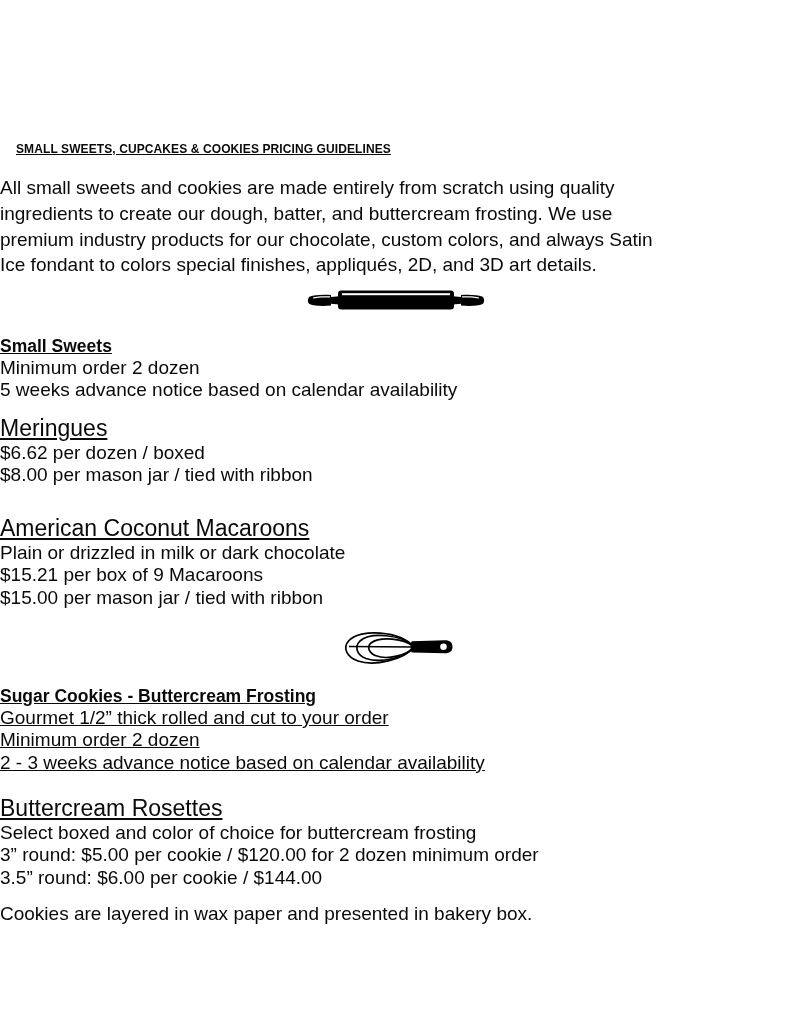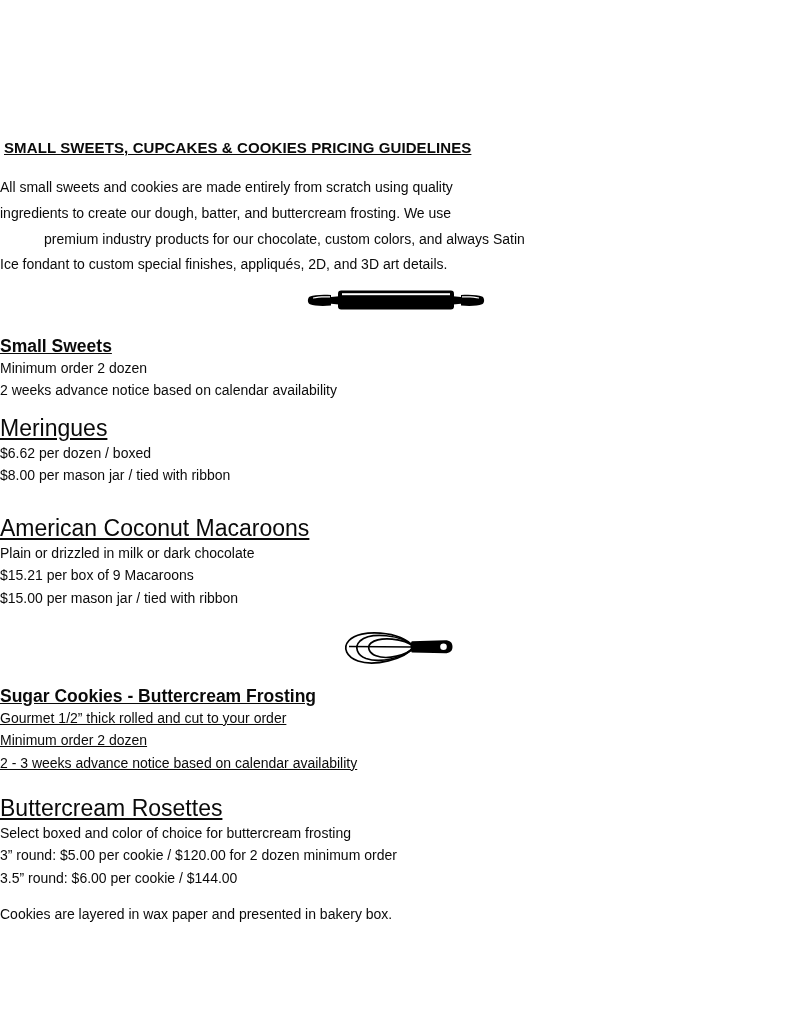--- a/index.html
+++ b/index.html
@@ -17,41 +17,41 @@
   .page {
     position: relative;
     width: 792px;
     height: 1024px;
     background: #ffffff;
     overflow: hidden;
   }
 
   
   .doc-title {
-    font-size: 15px;
+    font-size: 12px;
     font-weight: bold;
     text-decoration: underline;
     letter-spacing: 0.1px;
-    margin: 4px;
+    margin: 16px;
     padding: 0;
   }
   .section-head-bold {
     font-size: 17.5px;
     font-weight: bold;
     text-decoration: underline;
     margin: 0;
   }
   .section-head {
     font-size: 23px;
     font-weight: normal;
     text-decoration: underline;
     margin: 0;
   }
   .line {
-    font-size: 14px;
+    font-size: 19px;
     line-height: 22.3px;
     margin: 0;
     white-space: nowrap;
   }
 
   
   .pos { position: absolute; width: 792px; left: 0; }
 
   
   .art {
@@ -68,22 +68,22 @@
 
 <div class="page">
 
   <div class="pos" style="top:139px;">
     <span class="doc-title">SMALL SWEETS, CUPCAKES &amp; COOKIES PRICING GUIDELINES</span>
   </div>
 
   <div class="pos" style="top:175px;">
     <p class="line" style="line-height:25.8px;">All small sweets and cookies are made entirely from scratch using quality</p>
     <p class="line" style="line-height:25.8px;">ingredients to create our dough, batter, and buttercream frosting.  We use</p>
-    <p class="line" style="line-height:25.8px;padding-left:44px;">premium industry products for our chocolate, custom colors, and always Satin</p>
-    <p class="line" style="line-height:25.8px;">Ice fondant to custom special finishes, appliqués, 2D, and 3D art details.</p>
+    <p class="line" style="line-height:25.8px;">premium industry products for our chocolate, custom colors, and always Satin</p>
+    <p class="line" style="line-height:25.8px;">Ice fondant to colors special finishes, appliqués, 2D, and 3D art details.</p>
   </div>
 
   <div class="art" style="top:284px;">
     <svg width="180" height="32" viewBox="0 0 180 32" aria-hidden="true">
       <g fill="#000000">
 
         <path d="M4 12.5 C8 11.0 16 10.2 25 11.0 L25 21.5 C16 22.4 8 21.8 4 20.3 C1.2 19.2 1.2 13.6 4 12.5 Z"></path>
 
         <path d="M25 13.0 L33 12.2 L33 20.6 L25 19.8 Z"></path>
 
@@ -97,21 +97,21 @@
 
         <path d="M7 13.4 C11 12.4 17 11.9 24 12.3 L24 13.6 C17 13.3 11 13.7 7 14.6 Z" fill="#ffffff"></path>
         <path d="M173 13.4 C169 12.4 163 11.9 156 12.3 L156 13.6 C163 13.3 169 13.7 173 14.6 Z" fill="#ffffff"></path>
       </g>
     </svg>
   </div>
 
   <div class="pos" style="top:336px;">
     <p class="section-head-bold">Small Sweets</p>
     <p class="line">Minimum order 2 dozen</p>
-    <p class="line">2 weeks advance notice based on calendar availability</p>
+    <p class="line">5 weeks advance notice based on calendar availability</p>
   </div>
 
   <div class="pos" style="top:415px;">
     <p class="section-head">Meringues</p>
     <p class="line">$6.62 per dozen / boxed</p>
     <p class="line">$8.00 per mason jar / tied with ribbon</p>
   </div>
 
   <div class="pos" style="top:515px;">
     <p class="section-head">American Coconut Macaroons</p>

